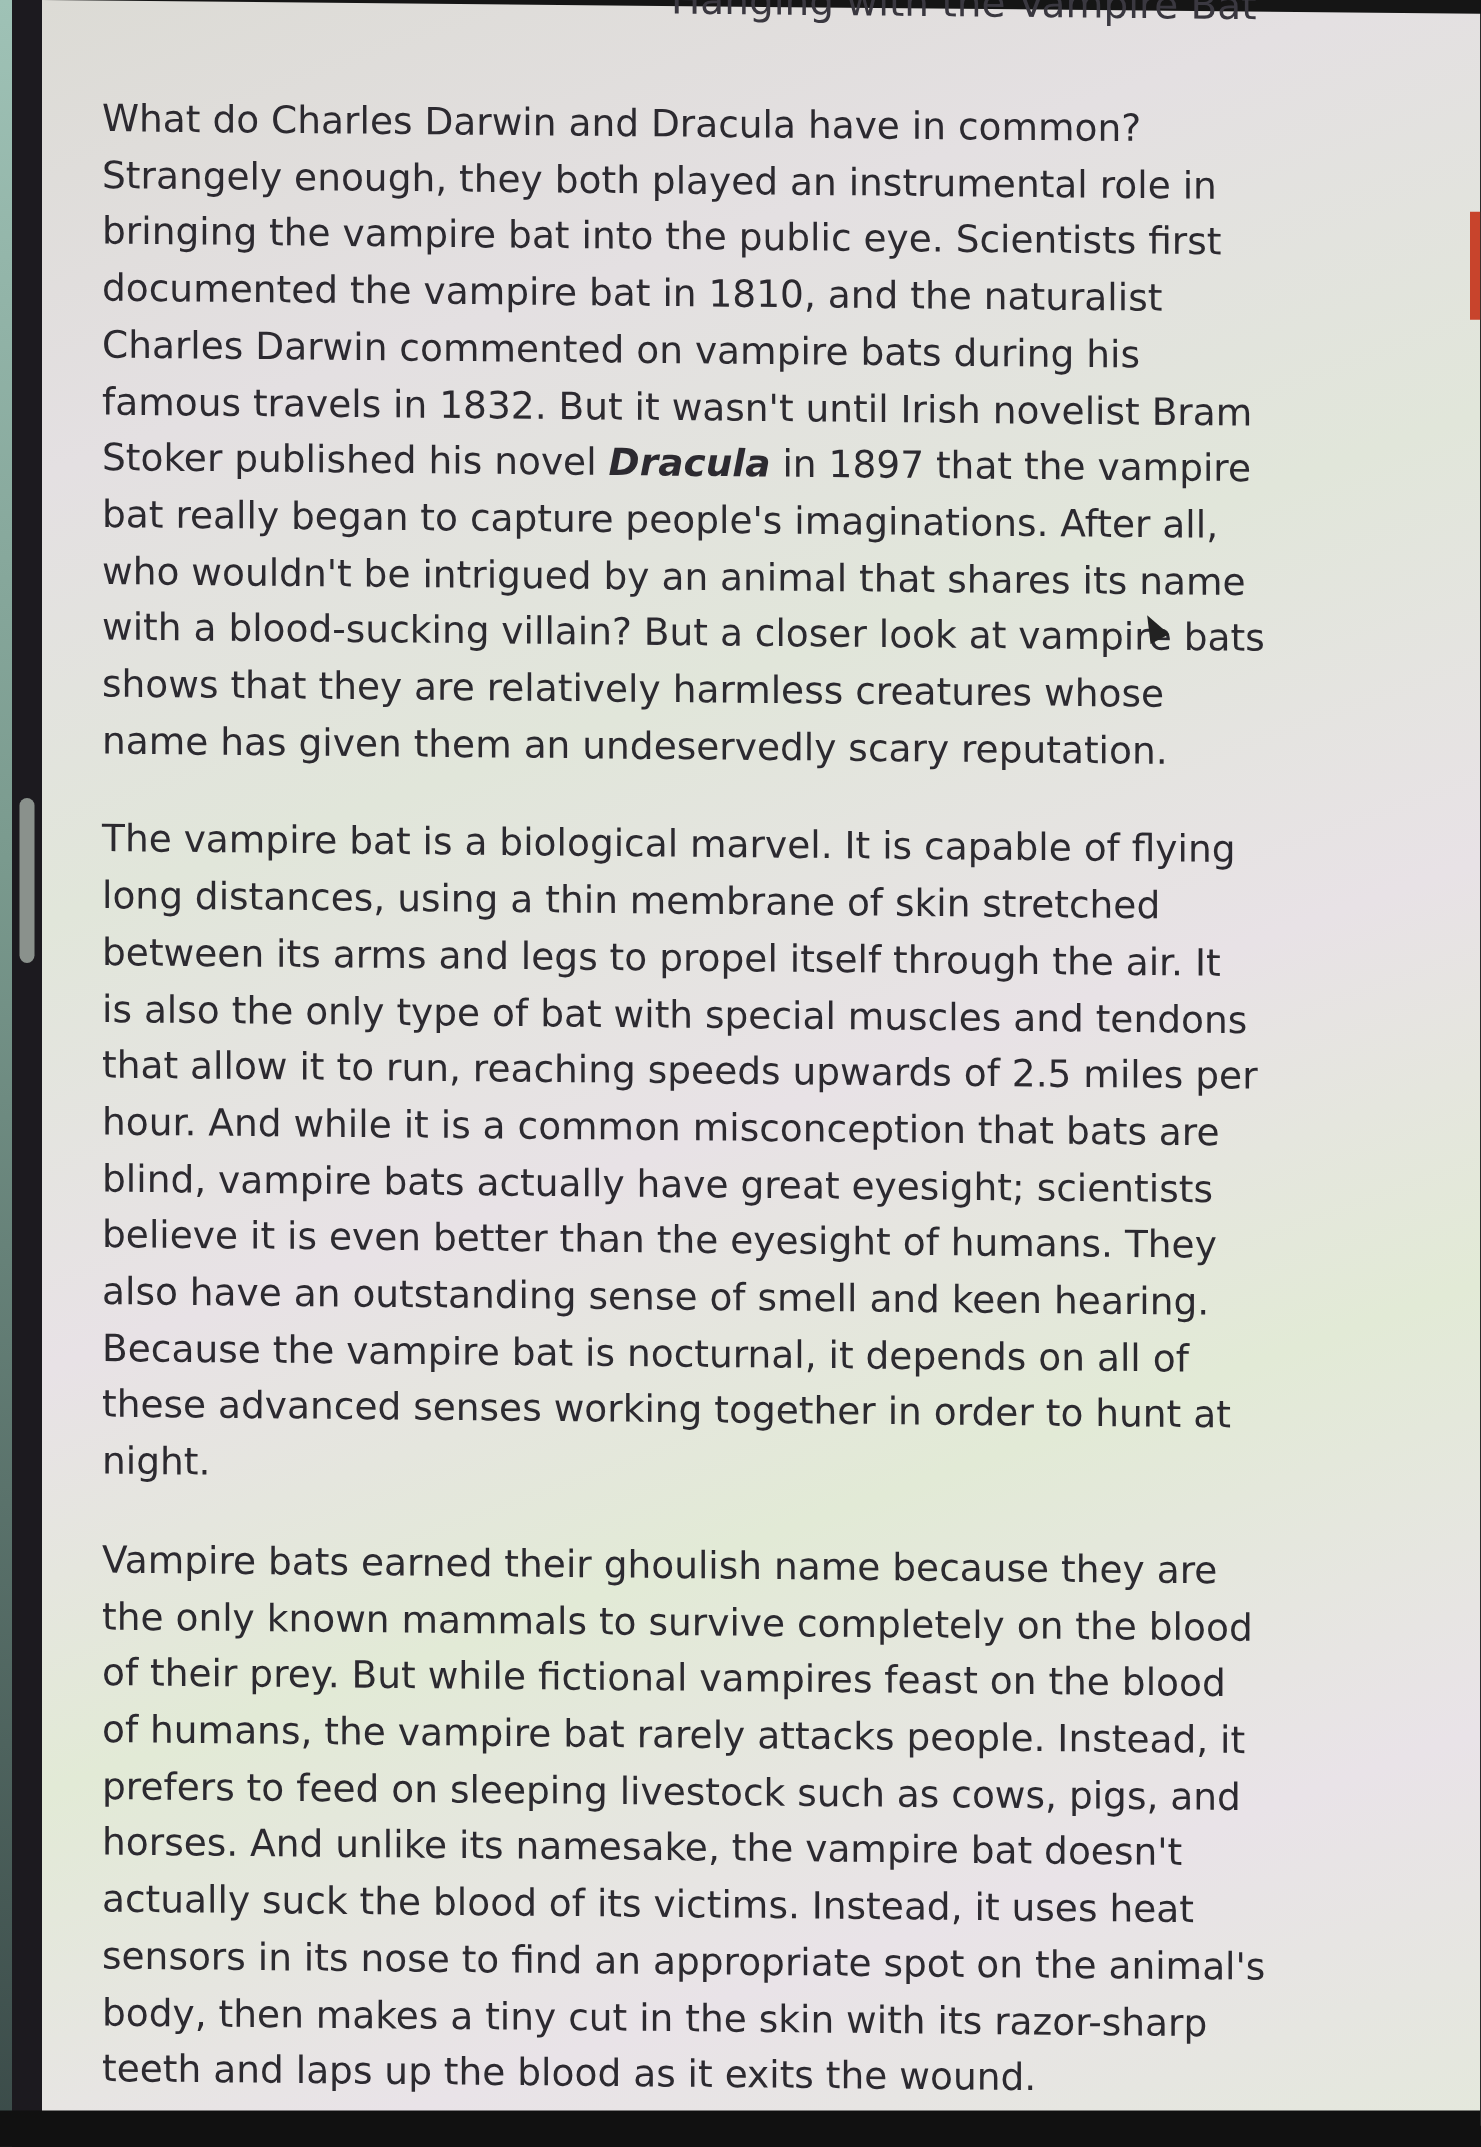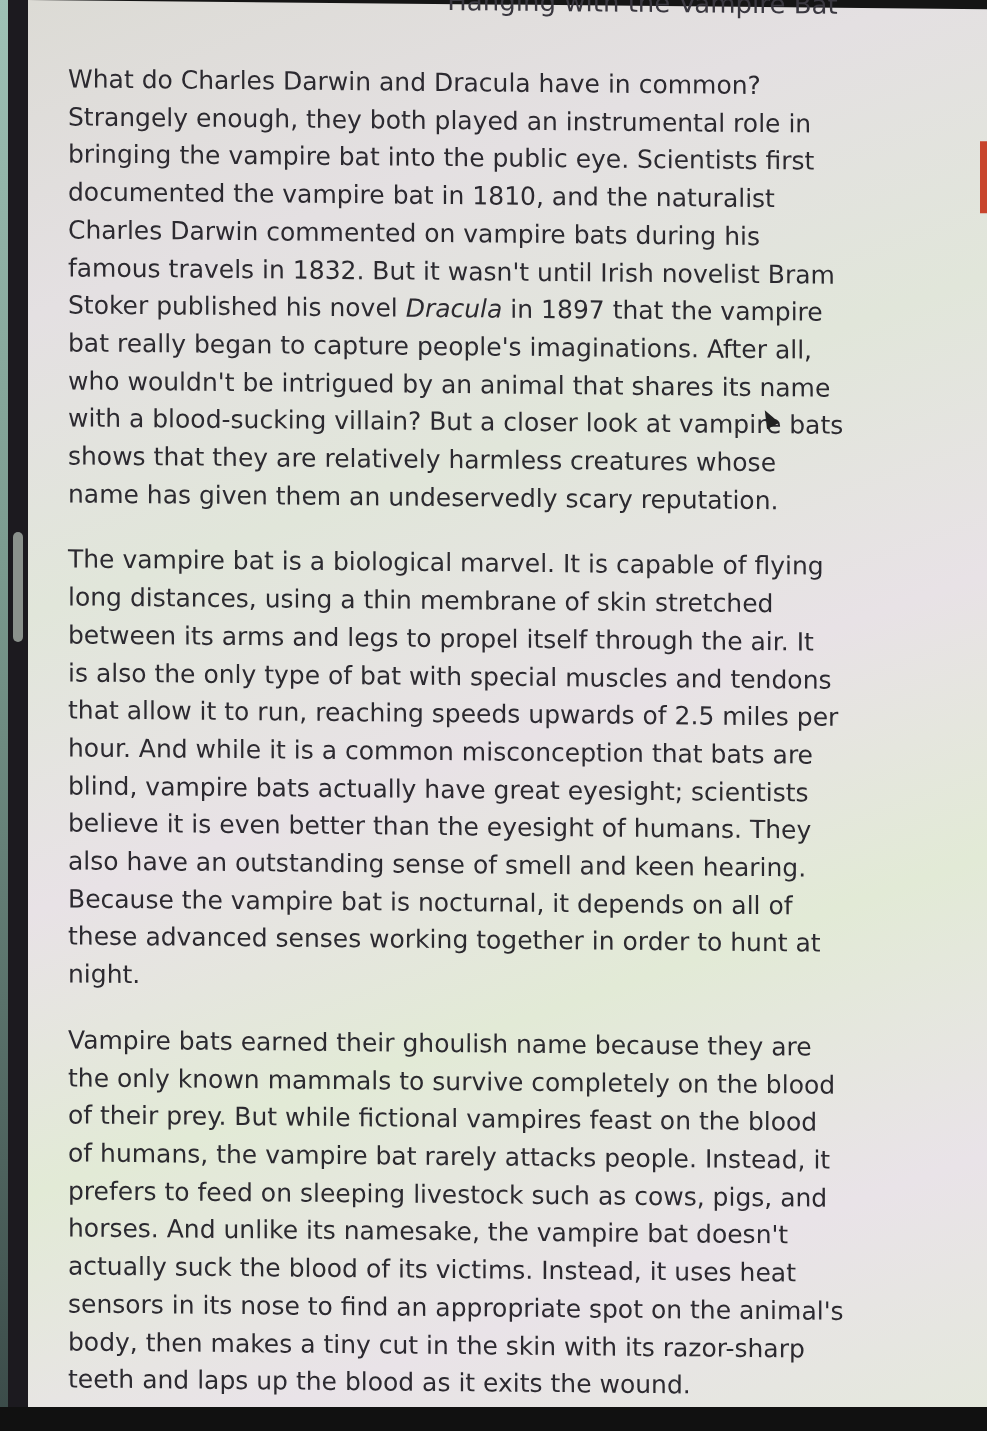--- a/index.html
+++ b/index.html
@@ -75,21 +75,21 @@
       width: 880px;
       font-family: "DejaVu Sans", sans-serif;
       font-size: 25px;
       line-height: 37.7px;
       color: #2c2a30;
     }
     .passage p {
       margin: 0 0 28px 0;
       white-space: pre-line;
     }
-    .passage em { font-style: italic; }
+    .passage em { font-style: italic; font-weight: bold; }
     .cursor {
       position: absolute;
       left: 734px;
       top: 402px;
       width: 0; height: 0;
       border-left: 7px solid transparent;
       border-right: 7px solid transparent;
       border-bottom: 18px solid #222;
       transform: rotate(-28deg);
     }

